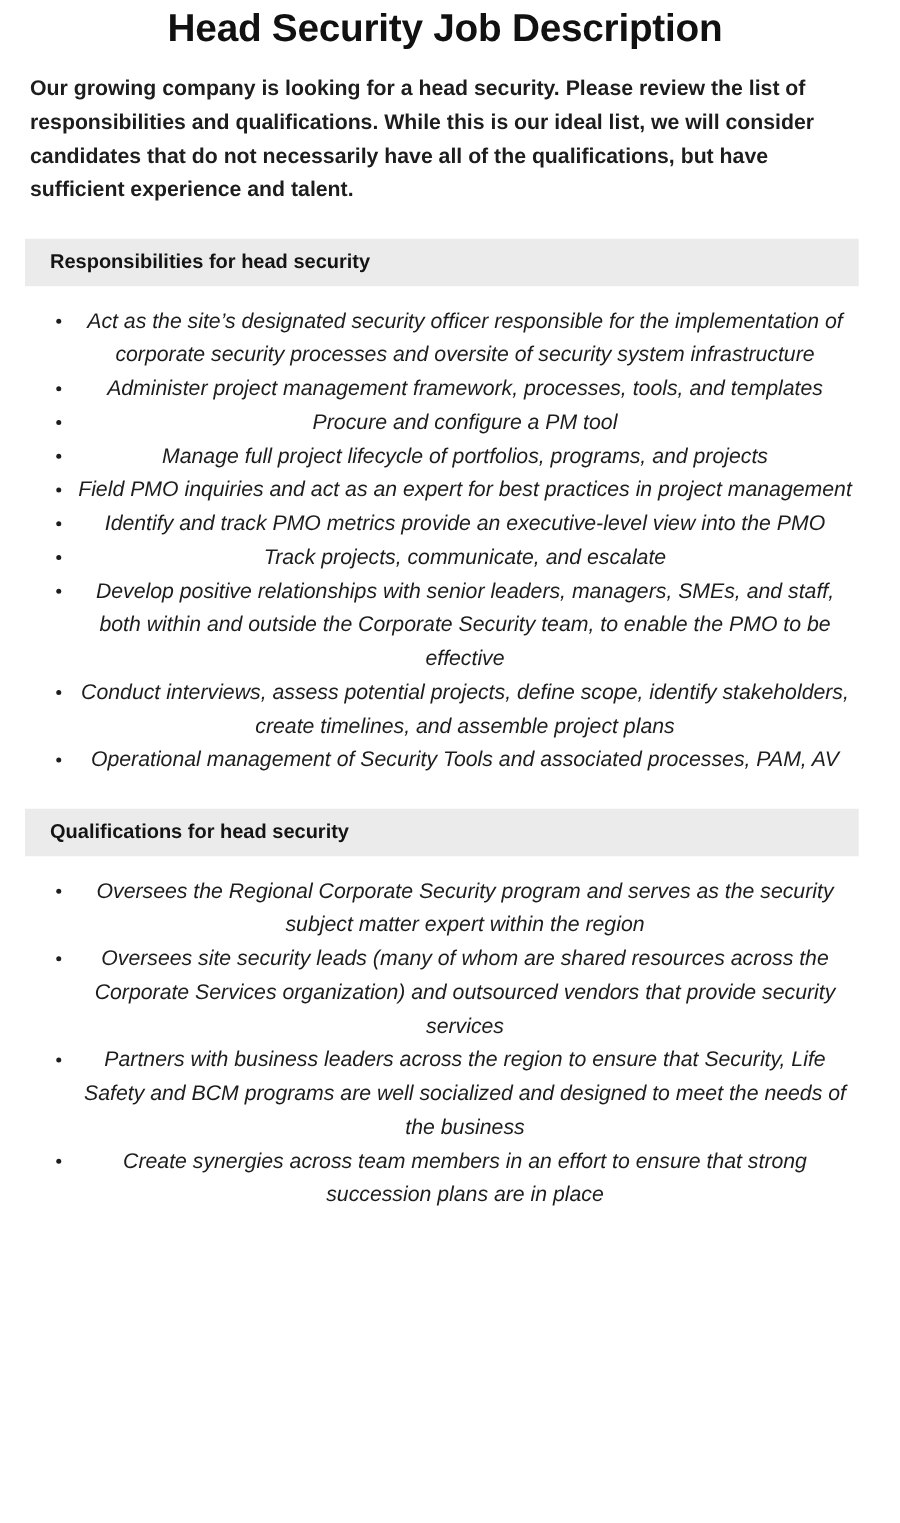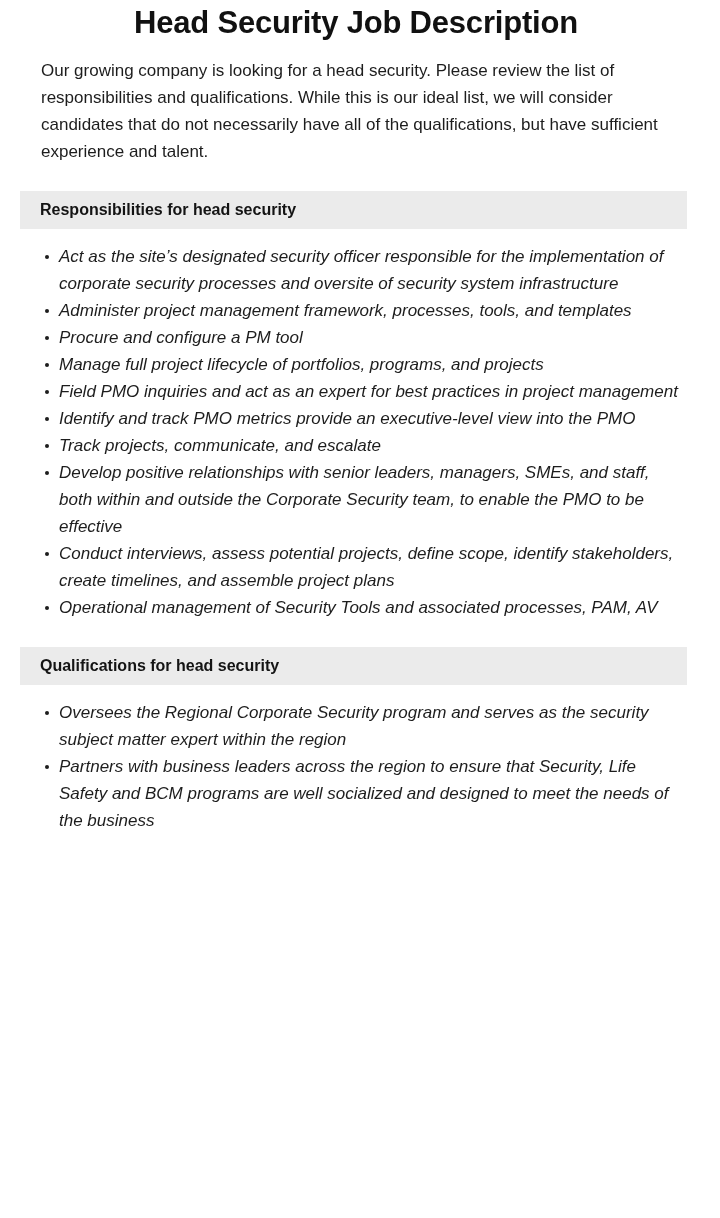--- a/index.html
+++ b/index.html
@@ -31,30 +31,31 @@
     line-height: 44px;
     font-weight: 700;
     letter-spacing: -0.2px;
     color: #111111;
     padding-top: 1px;
   }
 
   
   .intro {
     margin: 0;
-    padding: 12px 27px 0 41px;
+    padding: 12px 27px 0 24px;
     font-size: 17px;
     line-height: 27px;
     color: #1d1d1d;
-    font-weight: 400;
+    font-weight: 700;
   }
 
   
   .section {
     margin: 0;
+    text-align: center;
   }
   .section-header {
     margin: 26px 25px 0 20px;
     background: #ebebeb;
     height: 38px;
     display: flex;
     align-items: center;
     padding: 0 0 0 20px;
     box-sizing: border-box;
   }
@@ -126,20 +127,22 @@
     </div>
   </div>
 
   <div class="section">
     <div class="section-header">
       <span class="section-header-text">Qualifications for head security</span>
     </div>
     <div class="section-body">
       <ul class="bullets">
         <li>Oversees the Regional Corporate Security program and serves as the security subject matter expert within the region</li>
+        <li>Oversees site security leads (many of whom are shared resources across the Corporate Services organization) and outsourced vendors that provide security services</li>
         <li>Partners with business leaders across the region to ensure that Security, Life Safety and BCM programs are well socialized and designed to meet the needs of the business</li>
+        <li>Create synergies across team members in an effort to ensure that strong succession plans are in place</li>
       </ul>
     </div>
   </div>
 
   <div class="spacer-bottom"></div>
 
 </div>
 
 </body></html>

